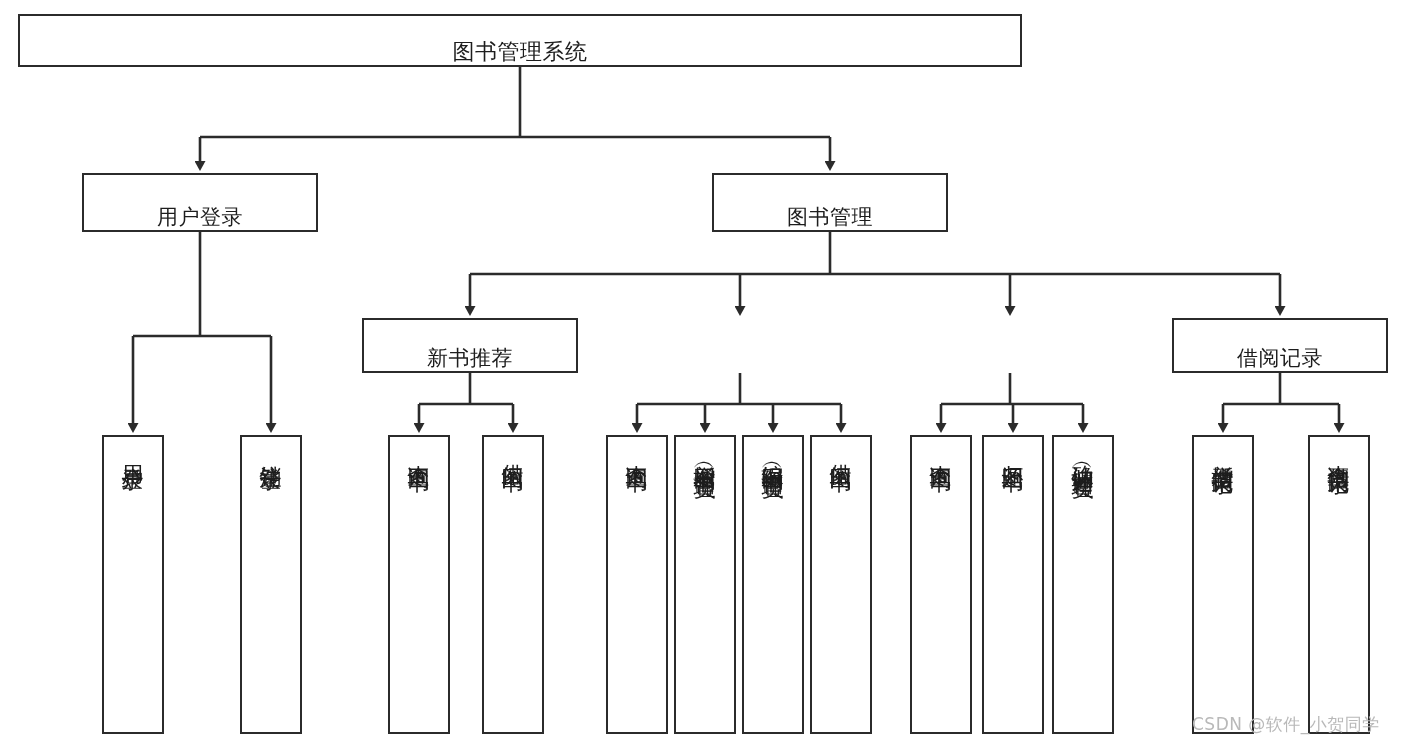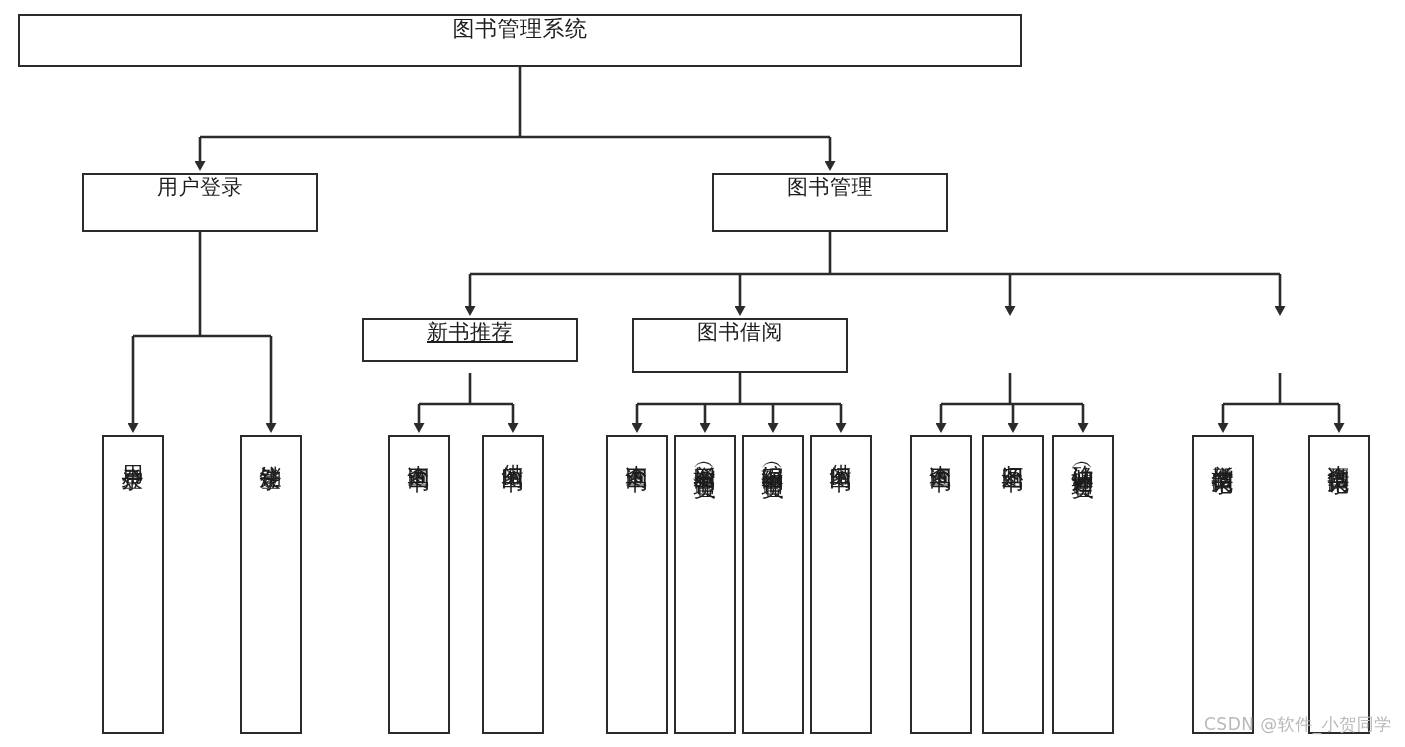--- a/index.html
+++ b/index.html
@@ -25,21 +25,21 @@
     width: 1405px;
     height: 747px;
     pointer-events: none;
   }
   .node {
     position: absolute;
     box-sizing: border-box;
     border: 2.5px solid #2b2b2b;
     background: #ffffff;
     display: flex;
-    align-items: flex-start;
+    align-items: flex-end;
     justify-content: center;
     color: #1d1d1d;
   }
   .node .label {
     display: block;
     text-align: center;
     line-height: 1.18;
     letter-spacing: 0.5px;
   }
   
@@ -65,21 +65,20 @@
     white-space: nowrap;
     max-height: 100%;
   }
   .watermark {
     position: absolute;
     font-size: 17px;
     color: #b9b9b9;
     white-space: nowrap;
     letter-spacing: 0.5px;
     pointer-events: none;
-    padding-left: 12px;
   }
 </style>
 </head>
 <body>
 
 <div id="canvas">
 
   <svg class="wires" viewBox="0 0 1405 747" xmlns="http://www.w3.org/2000/svg">
     <defs>
       <marker id="arrow" markerWidth="10" markerHeight="11" refX="1" refY="5.5" orient="auto" markerUnits="userSpaceOnUse">
@@ -128,29 +127,29 @@
   </div>
 
   <div class="node h" style="left:82px;top:173px;width:236px;height:59px;">
     <span class="label">用户登录</span>
   </div>
 
   <div class="node h" style="left:712px;top:173px;width:236px;height:59px;font-family:Liberation Serif, serif;">
     <span class="label">图书管理</span>
   </div>
 
-  <div class="node h" style="left:362px;top:318px;width:216px;height:44px;text-decoration:underline;">
+  <div class="node h" style="left:362px;top:318px;width:216px;height:55px;">
     <span class="label">新书推荐</span>
   </div>
 
-  <div class="node h" style="left:632px;top:318px;width:216px;height:55px;">
-    <span class="label">图书借阅</span>
-  </div>
-
-
+
+
+  <div class="node h" style="left:1172px;top:318px;width:216px;height:55px;">
+    <span class="label">借阅记录</span>
+  </div>
 
   <div class="node v" style="left:102px;top:435px;width:62px;height:299px;">
     <span class="label">用户登录</span>
   </div>
 
   <div class="node v" style="left:240px;top:435px;width:62px;height:299px;">
     <span class="label">注销登录</span>
   </div>
 
   <div class="node v" style="left:388px;top:435px;width:62px;height:299px;">

